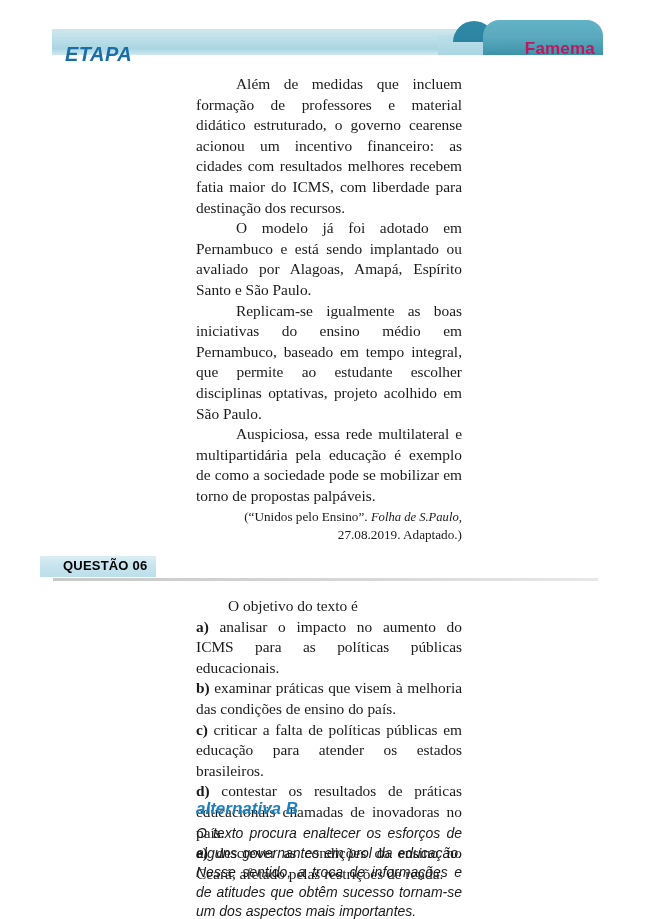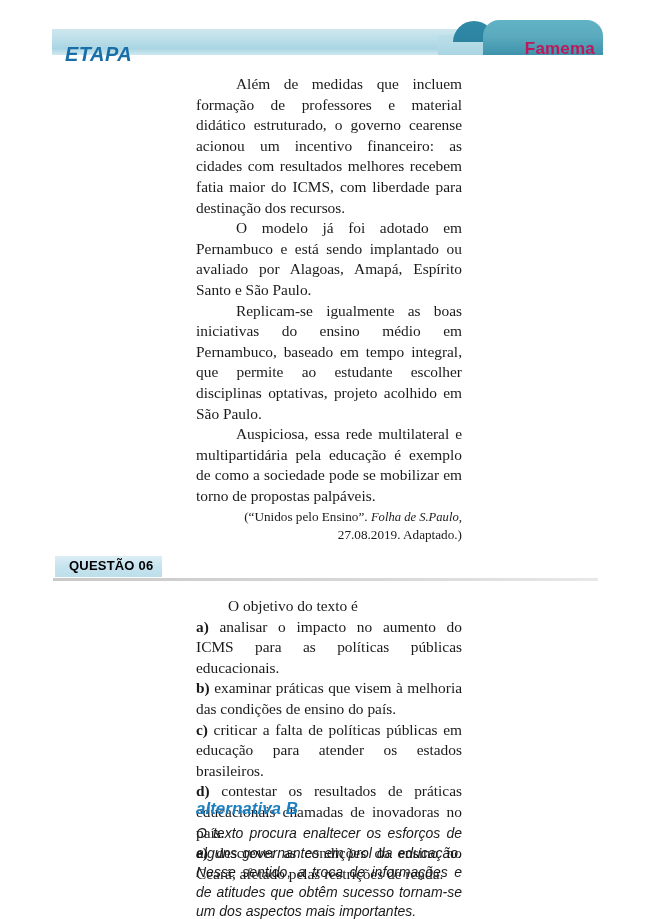--- a/index.html
+++ b/index.html
@@ -111,23 +111,23 @@
   
   .question-block {
     position: absolute;
     left: 0;
     top: 556px;
     width: 650px;
     height: 30px;
   }
   .question-badge {
     position: absolute;
-    left: 55px;
+    left: 40px;
     top: 0px;
-    padding: 2px 9px 3px 14px;
+    padding: 2px 9px 3px 23px;
     background: linear-gradient(to bottom, #ddeef5 0%, #c7e4ef 45%, #bcdfe9 100%);
     font-family: "Liberation Sans", sans-serif;
     font-weight: bold;
     font-size: 13px;
     color: #000000;
     line-height: 16px;
     letter-spacing: 0.2px;
   }
   .question-rule {
     position: absolute;

